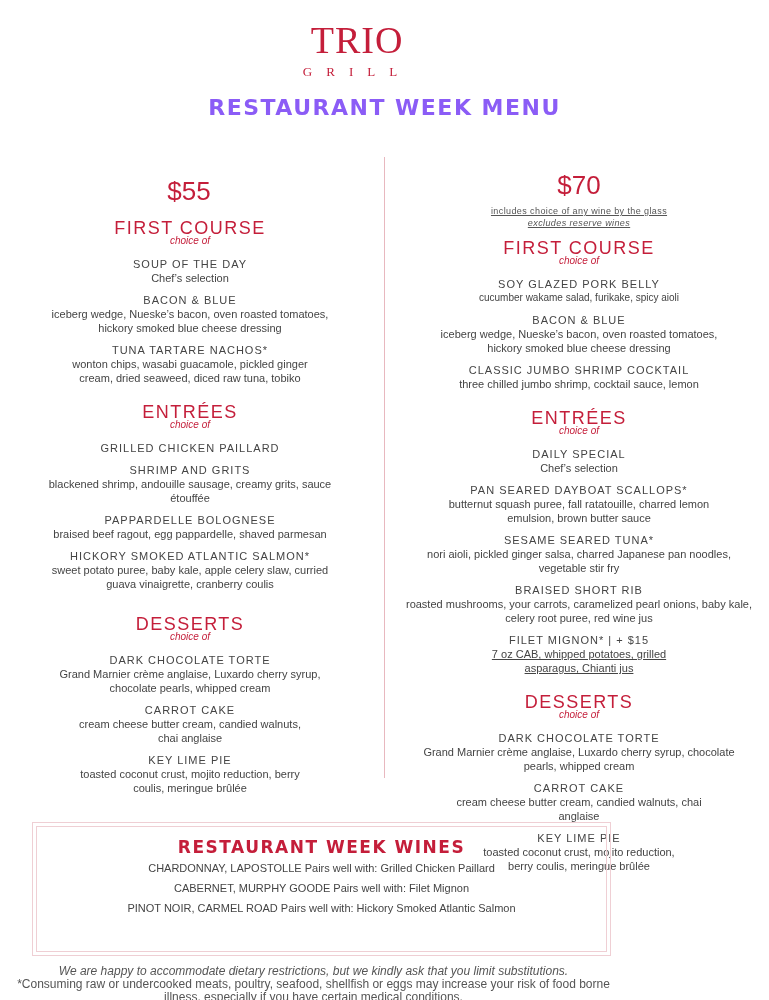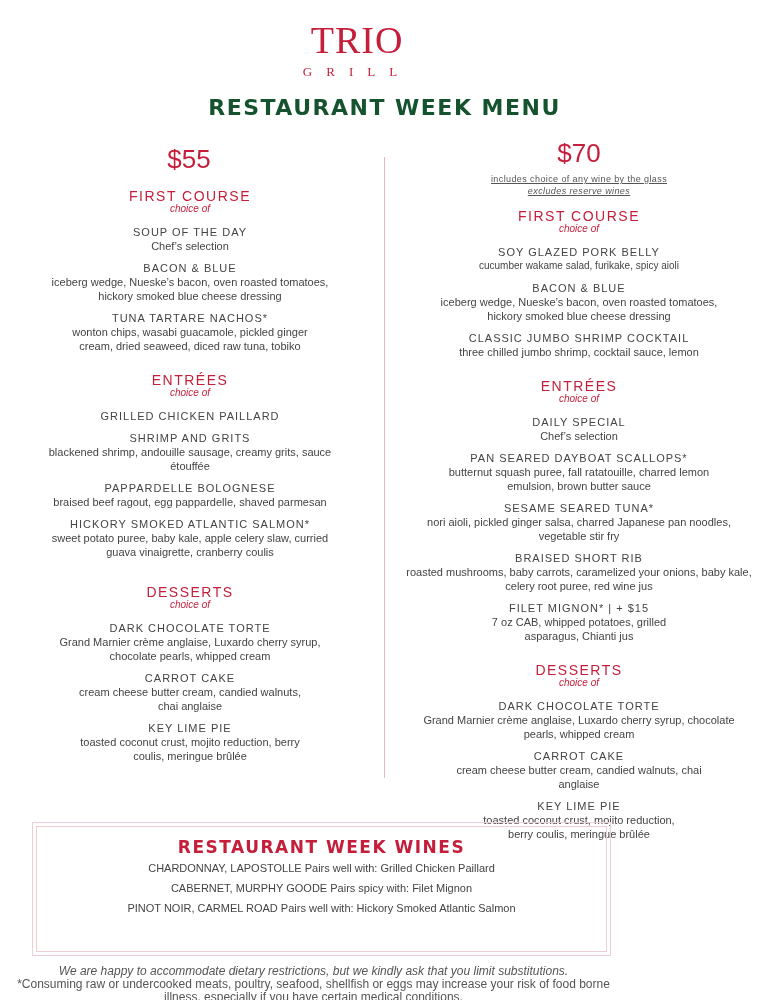--- a/index.html
+++ b/index.html
@@ -3,37 +3,37 @@
 <meta charset="utf-8">
 <style>
   * { box-sizing: border-box; margin: 0; padding: 0; }
   html, body { width: 769px; height: 1000px; background: #ffffff; overflow: hidden; }
   body { position: relative; font-family: "Liberation Sans", sans-serif; color: #4a4a4a; }
 
   .logo { position: absolute; top: 20px; left: 0; width: 714px; text-align: center; }
   .logo-main { font-family: "Liberation Serif", serif; color: #c41e3a; font-size: 38px; letter-spacing: 1px; line-height: 40px; }
   .logo-sub { font-family: "Liberation Serif", serif; color: #c41e3a; font-size: 13px; letter-spacing: 14px; margin-top: 4px; padding-left: 0; }
 
-  .menu-title { position: absolute; top: 95px; left: 0; width: 769px; text-align: center; color: #14532d; font-family: "DejaVu Sans", sans-serif; font-weight: bold; font-size: 22px; letter-spacing: 1.5px; }
+  .menu-title { position: absolute; top: 95px; left: 0; width: 769px; text-align: center; color: #8b5cf6; font-family: "DejaVu Sans", sans-serif; font-weight: bold; font-size: 22px; letter-spacing: 1.5px; }
 
   .divider { position: absolute; left: 384px; top: 157px; width: 1px; height: 621px; background: #e8b8bf; }
 
   .col { position: absolute; text-align: center; }
   .col-left { left: 40px; width: 300px; top: 143px; }
   .col-right { left: 420px; width: 318px; top: 137px; }
 
-  .price { font-family: "Liberation Sans", sans-serif; color: #c41e3a; font-size: 26px; line-height: 32px; }
+  .price { font-family: "Liberation Sans", sans-serif; color: #c41e3a; font-size: 26px; line-height: 32px; margin-top: 32px; }
   .col-left .price { margin-left: -2px; margin-bottom: 14px; }
   .col-right .price { margin-bottom: 4px; }
   .note { font-size: 9px; letter-spacing: 0.4px; color: #555; line-height: 12px; text-decoration: underline; }
   .note.italic { font-style: italic; }
   .note-block { margin-bottom: 12px; }
 
   .section { margin-bottom: 20px; }
-  .section-title { color: #c41e3a; font-size: 14px; letter-spacing: 1.5px; line-height: 14px; }
+  .section-title { color: #c41e3a; font-size: 18px; letter-spacing: 1.5px; line-height: 14px; }
   .choice { color: #c41e3a; font-style: italic; font-size: 10px; line-height: 12px; margin-bottom: 10px; }
   .item { margin-bottom: 8px; }
   .item-name { font-size: 11px; letter-spacing: 1px; color: #444; line-height: 14px; }
   .item-desc { font-size: 11px; color: #444; line-height: 14px; }
   .col-right .item-desc.small { font-size: 10px; }
 
   .wine-box { position: absolute; left: 32px; top: 822px; width: 579px; height: 134px; border: 1px solid #efcfd4; }
   .wine-box-inner { position: absolute; left: 3px; top: 3px; right: 3px; bottom: 3px; border: 1px solid #efcfd4; text-align: center; }
   .wine-title { color: #c41e3a; font-family: "DejaVu Sans", sans-serif; font-weight: bold; font-size: 17px; letter-spacing: 1.5px; margin-top: 9px; line-height: 22px; }
   .wine-line { font-size: 11px; color: #444; line-height: 20px; }
@@ -146,25 +146,25 @@
     <div class="item">
       <div class="item-name">PAN SEARED DAYBOAT SCALLOPS*</div>
       <div class="item-desc" style="padding:0 20px;">butternut squash puree, fall ratatouille, charred lemon emulsion, brown butter sauce</div>
     </div>
     <div class="item">
       <div class="item-name">SESAME SEARED TUNA*</div>
       <div class="item-desc">nori aioli, pickled ginger salsa, charred Japanese pan noodles, vegetable stir fry</div>
     </div>
     <div class="item">
       <div class="item-name">BRAISED SHORT RIB</div>
-      <div class="item-desc" style="margin:0 -20px;">roasted mushrooms, baby carrots, caramelized your onions, baby kale, celery root puree, red wine jus</div>
+      <div class="item-desc" style="margin:0 -20px;">roasted mushrooms, your carrots, caramelized pearl onions, baby kale, celery root puree, red wine jus</div>
     </div>
     <div class="item">
       <div class="item-name">FILET MIGNON* | + $15</div>
-      <div class="item-desc" style="padding:0 70px;">7 oz CAB, whipped potatoes, grilled asparagus, Chianti jus</div>
+      <div class="item-desc" style="padding:0 70px;text-decoration:underline;">7 oz CAB, whipped potatoes, grilled asparagus, Chianti jus</div>
     </div>
   </div>
 
   <div class="section">
     <div class="section-title">DESSERTS</div>
     <div class="choice">choice of</div>
     <div class="item">
       <div class="item-name">DARK CHOCOLATE TORTE</div>
       <div class="item-desc">Grand Marnier crème anglaise, Luxardo cherry syrup, chocolate pearls, whipped cream</div>
     </div>
@@ -176,21 +176,21 @@
       <div class="item-name">KEY LIME PIE</div>
       <div class="item-desc" style="padding:0 50px;">toasted coconut crust, mojito reduction, berry coulis, meringue brûlée</div>
     </div>
   </div>
 </div>
 
 <div class="wine-box">
   <div class="wine-box-inner">
     <div class="wine-title">RESTAURANT WEEK WINES</div>
     <div class="wine-line">CHARDONNAY, LAPOSTOLLE Pairs well with: Grilled Chicken Paillard</div>
-    <div class="wine-line">CABERNET, MURPHY GOODE Pairs spicy with: Filet Mignon</div>
+    <div class="wine-line">CABERNET, MURPHY GOODE Pairs well with: Filet Mignon</div>
     <div class="wine-line">PINOT NOIR, CARMEL ROAD Pairs well with: Hickory Smoked Atlantic Salmon</div>
   </div>
 </div>
 
 <div class="footer">
   <div class="italic">We are happy to accommodate dietary restrictions, but we kindly ask that you limit substitutions.</div>
   <div>*Consuming raw or undercooked meats, poultry, seafood, shellfish or eggs may increase your risk of food borne illness, especially if you have certain medical conditions.</div>
 </div>
 
 </body></html>

